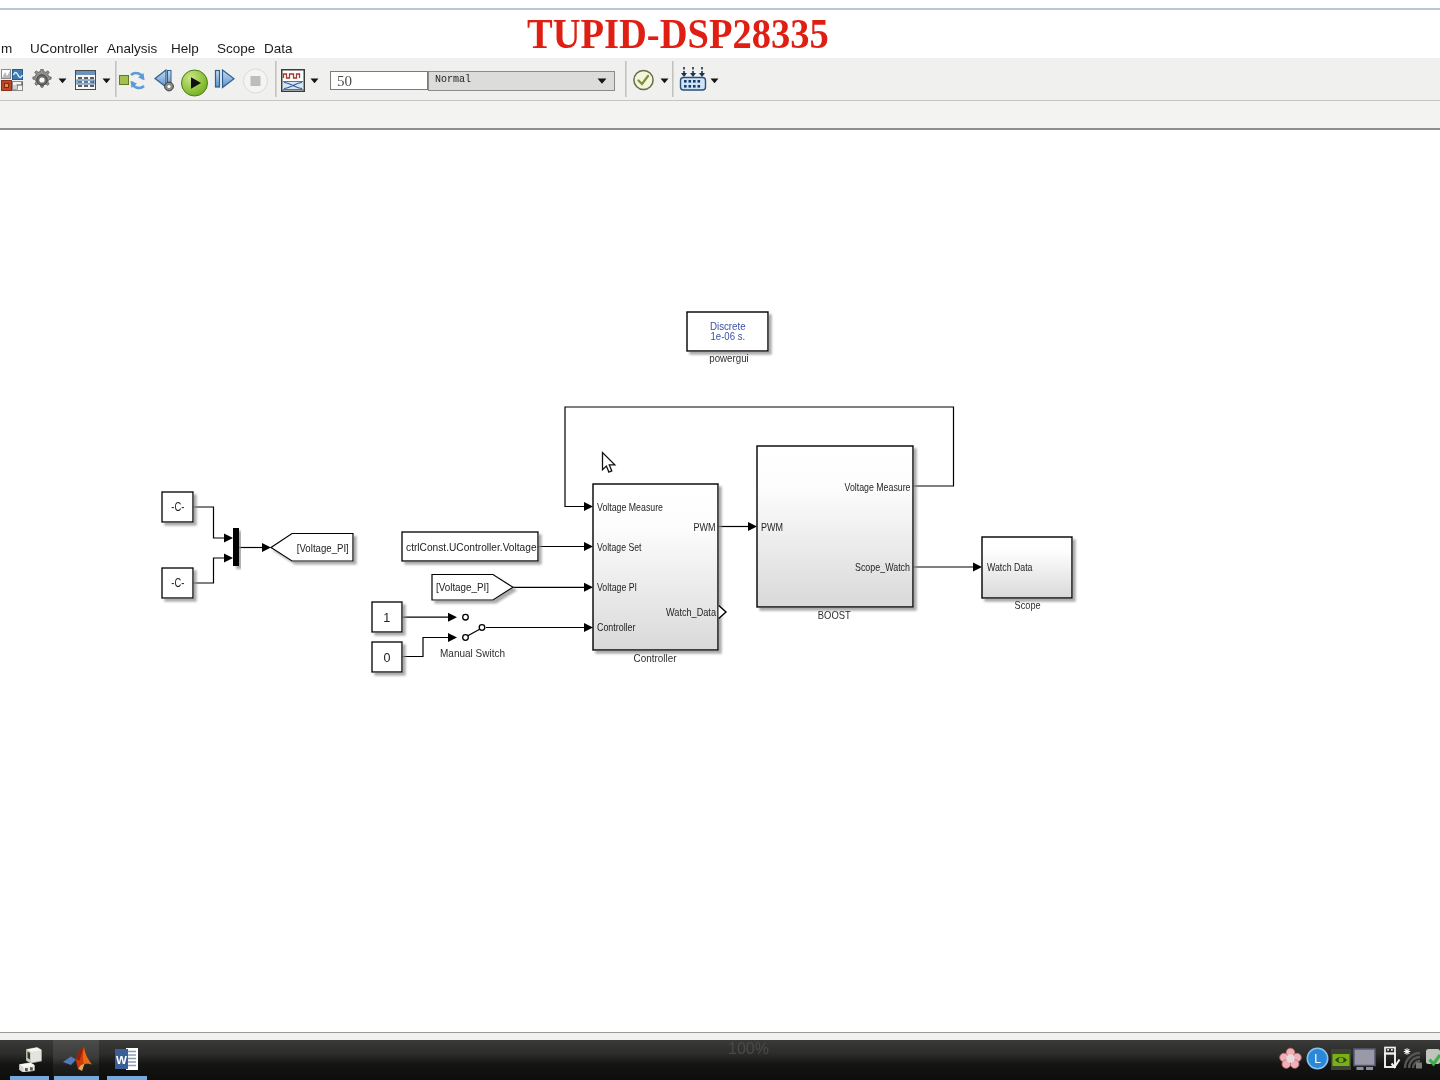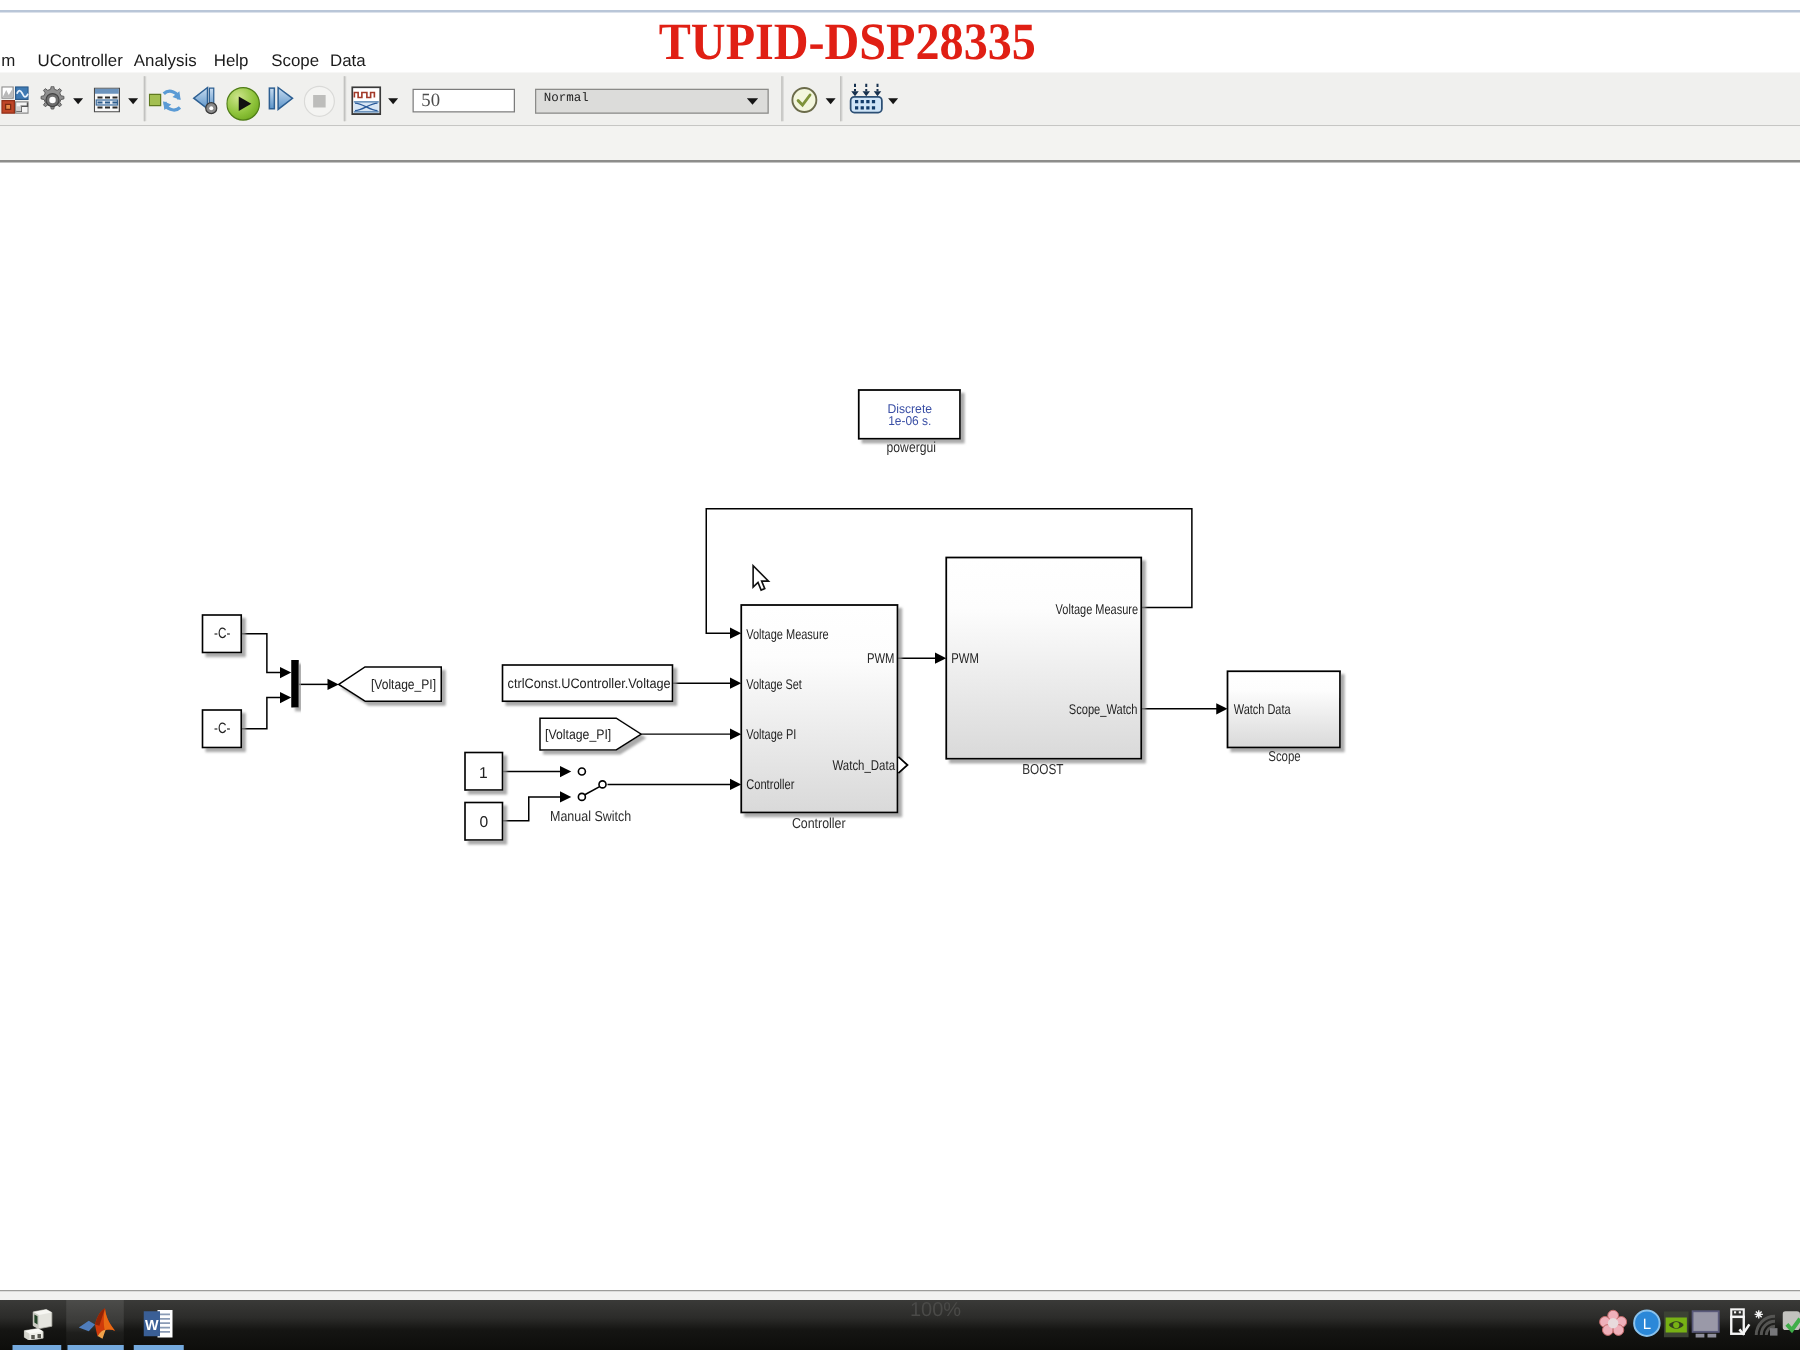--- a/index.html
+++ b/index.html
@@ -8,21 +8,21 @@
   .abs{position:absolute;}
   
   #topline{left:0;top:8px;width:1440px;height:2px;background:#b9c6d8;}
   #title{left:527px;top:10px;transform:scaleX(0.917);transform-origin:0 0;color:#e01f14;font-family:"Liberation Serif",serif;
          font-weight:bold;font-size:42px;letter-spacing:0px;white-space:nowrap;}
   .menu{top:41px;font-size:13.5px;color:#1b1b1b;white-space:nowrap;}
   #toolbar{left:0;top:58px;width:1440px;height:42px;background:#f0f0ee;border-bottom:1px solid #c6c6c4;}
   #strip2{left:0;top:101px;width:1440px;height:27px;background:#f3f3f1;border-bottom:2px solid #8d8d8b;}
   .sep{position:absolute;top:3px;width:1px;height:36px;background:#d5d5d3;border-left:1px solid #c2c2c0;}
   #num50{left:330px;top:13px;width:74px;height:16px;background:#fff;border:1px solid #7b7b7b;
-         font-family:"Liberation Serif",serif;font-size:15px;color:#4c4c4c;padding:1px 0 0 6px;}
+         font-family:"Liberation Serif",serif;font-size:15px;color:#4c4c4c;padding:1px 16px 0 6px;}
   #normal{left:428px;top:13px;width:185px;height:18px;background:#dcdcda;border:1px solid #8b8b89;
           font-family:"Liberation Mono",monospace;font-size:10px;color:#222;}
   #statusbar{left:0;top:1032px;width:1440px;height:8px;background:#f1f1f0;border-top:1px solid #9b9b99;}
   #taskbar{left:0;top:1040px;width:1440px;height:40px;background:linear-gradient(#3a3a38 0%,#2c2c2a 35%,#151513 60%,#0d0d0b 100%);}
   .tbblue{position:absolute;top:36px;height:4px;background:#74a9de;}
 </style>
 </head>
 <body>
 <div class="abs" id="topline"></div>
 <div class="abs" id="title">TUPID-DSP28335</div>

